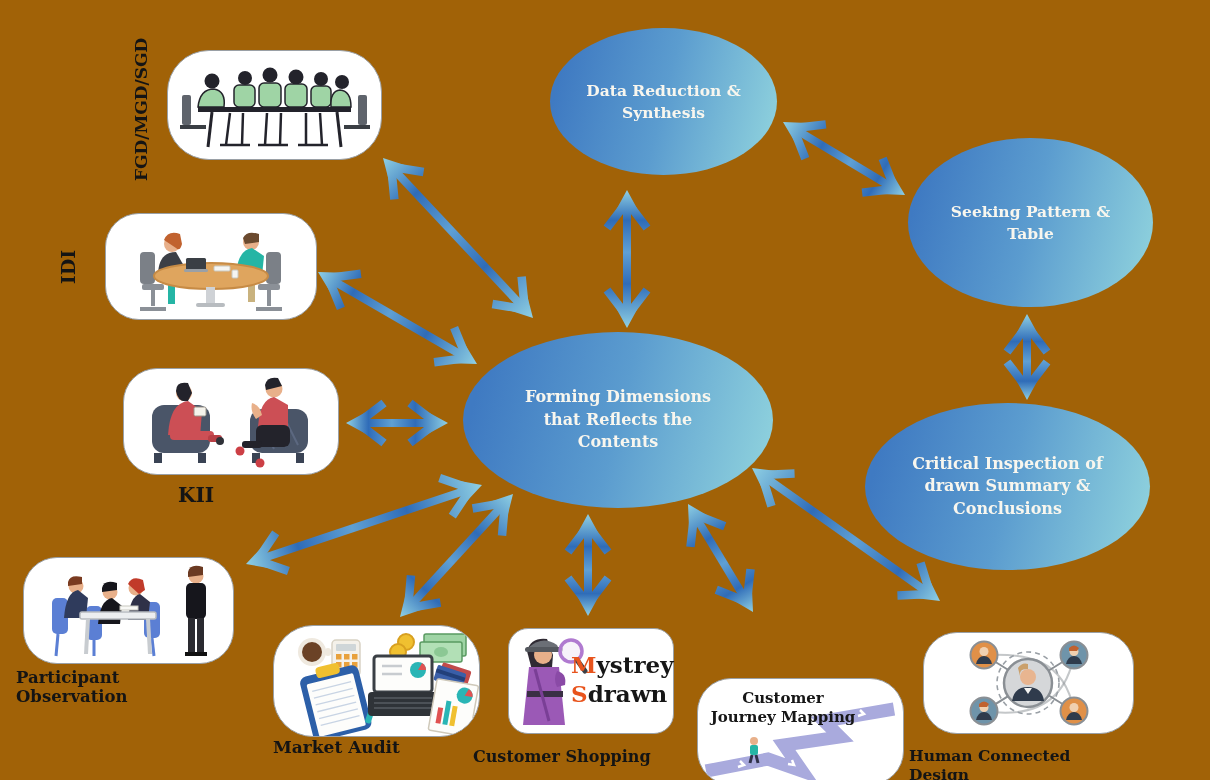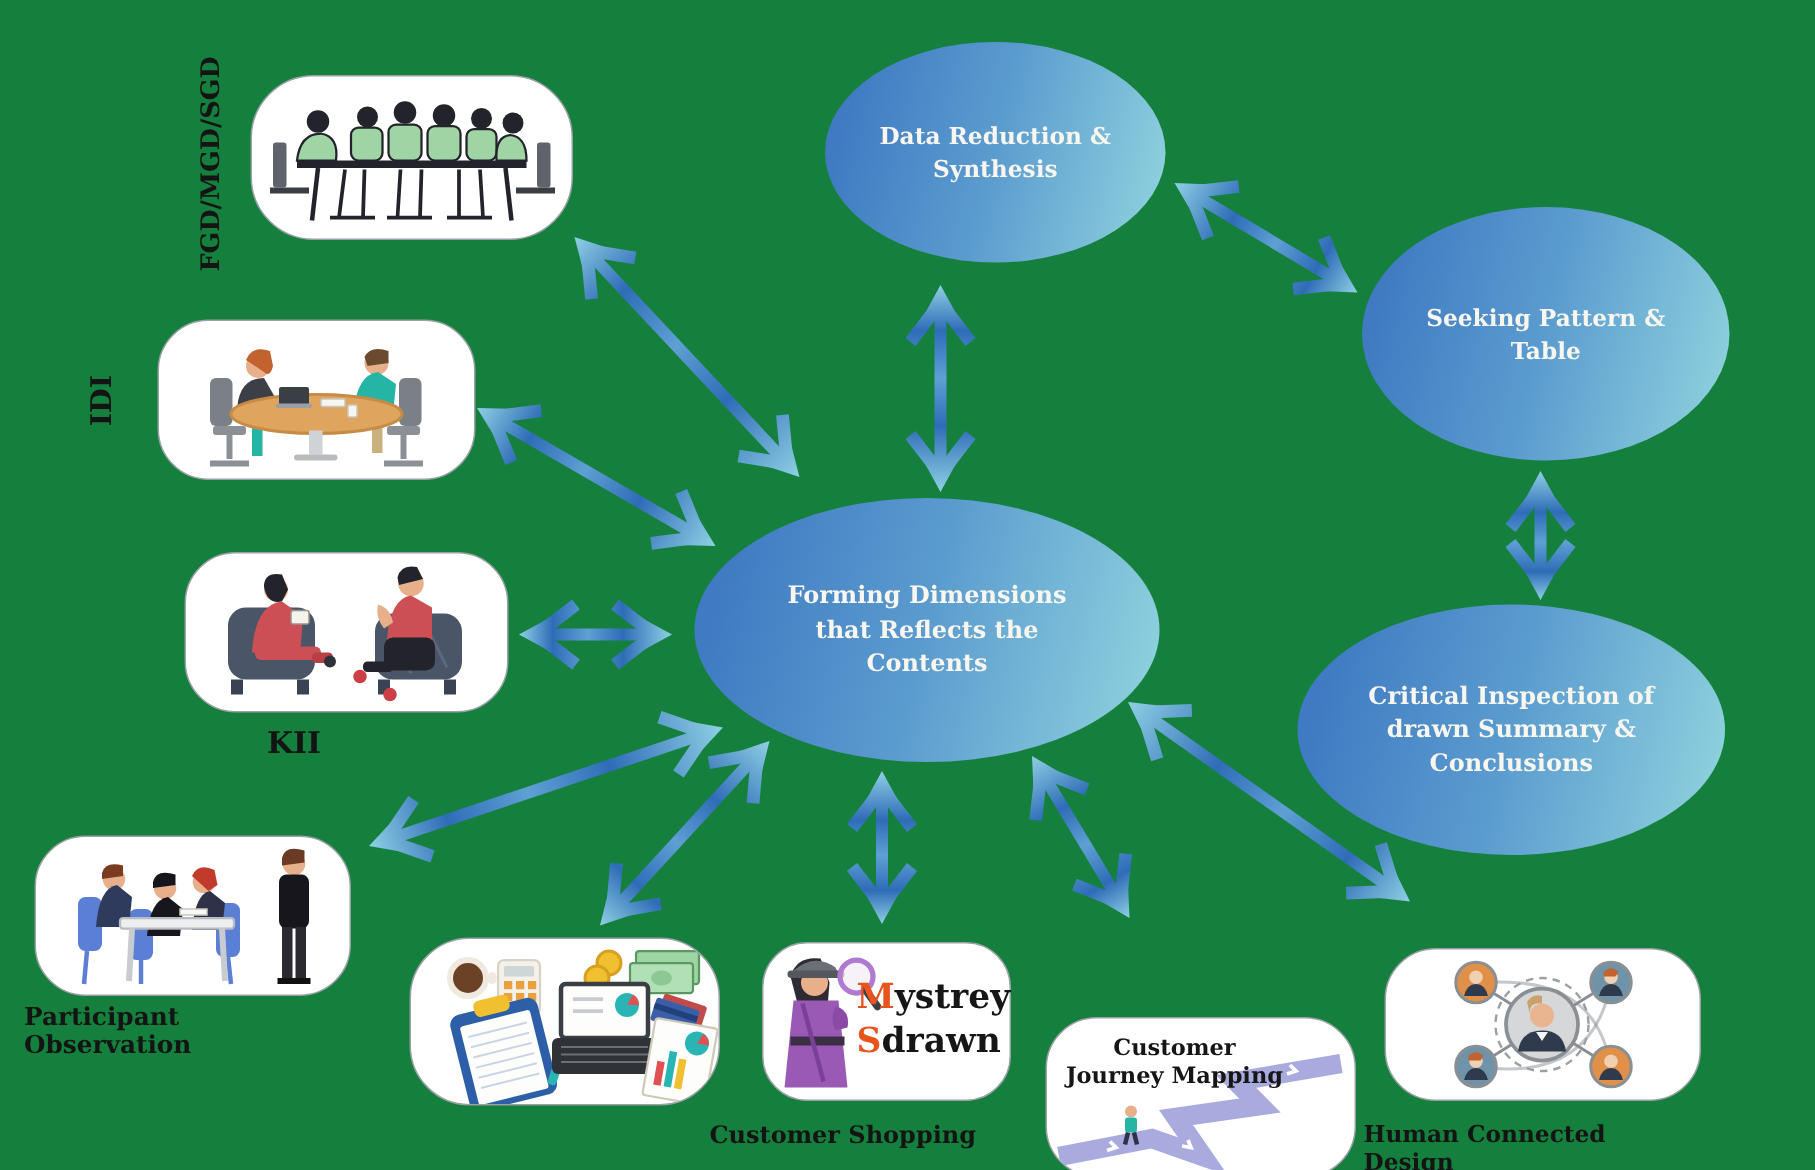--- a/index.html
+++ b/index.html
@@ -1,16 +1,16 @@
 <!DOCTYPE html>
 <html style="--ellipse-dark: #3f7ac2; --ellipse-mid: #5b9ccf; --ellipse-light: #8ed1dd; --ellipse-text: #f8f6ee; --accent-orange: #e8541d;"><head>
 <meta charset="utf-8">
 <style>
   html,body{margin:0;padding:0;background:#ffffff;}
-  .canvas{position:relative;width:1210px;height:780px;background:#15803d;overflow:hidden;
+  .canvas{position:relative;width:1210px;height:780px;background:#a16207;overflow:hidden;
           font-family:"DejaVu Serif",serif;}
   #arrows{position:absolute;left:0;top:0;width:1210px;height:780px;}
   .ellipse{position:absolute;border-radius:50%;display:flex;align-items:center;justify-content:center;
            text-align:center;font-weight:bold;color:var(--ellipse-text,#f8f6ee);
            background:linear-gradient(104deg,var(--ellipse-dark,#3f7ac2) 8%,var(--ellipse-mid,#5b9ccf) 50%,var(--ellipse-light,#8ed1dd) 96%);
            line-height:1.4;}
   .ellipse span{display:block;}
   .card{position:absolute;background:#fff;border:1.4px solid #9aa0a6;border-radius:36px;overflow:hidden;}
   .card svg{width:100%;height:100%;display:block;}
   .hlabel{position:absolute;font-weight:bold;color:#141414;}
@@ -452,22 +452,23 @@
       <g transform="rotate(10 180 84)">
         <rect x="158" y="56" width="42" height="52" rx="2" fill="#fdfdfb" stroke="#cfc9ba" stroke-width="1.5"></rect>
         <rect x="164" y="84" width="5" height="16" fill="#e05252"></rect>
         <rect x="171" y="76" width="5" height="24" fill="#2ab5b5"></rect>
         <rect x="178" y="80" width="5" height="20" fill="#f0c030"></rect>
         <circle cx="188" cy="68" r="8" fill="#2ab5b5"></circle>
         <path d="M188 68 L196 68 A8 8 0 0 0 191 61 Z" fill="#e05252"></path>
       </g>
     </svg>
   </div>
-
-  <div class="card" style="left:508px;top:628px;width:164px;height:104px;border-radius:30px;overflow:visible;">
+  <div class="hlabel" style="left:273px;top:737px;width:205px;font-size:17px;">Market Audit</div>
+
+  <div class="card" style="left:508px;top:628px;width:164px;height:104px;border-radius:20px;overflow:visible;">
     <svg viewBox="0 0 164 104" style="overflow:visible">
       <g>
 
         <path d="M18 22 q4-14 20-12 l6 16 -4 50 -8 0 Z" fill="#2f2a33"></path>
 
         <circle cx="34" cy="26" r="9" fill="#e8b08a"></circle>
 
         <path d="M20 18 q14-12 28-2 l2 4 -32 2 Z" fill="#6b6f76"></path>
         <rect x="16" y="18" width="38" height="5" rx="2.5" fill="#54585e"></rect>
 

